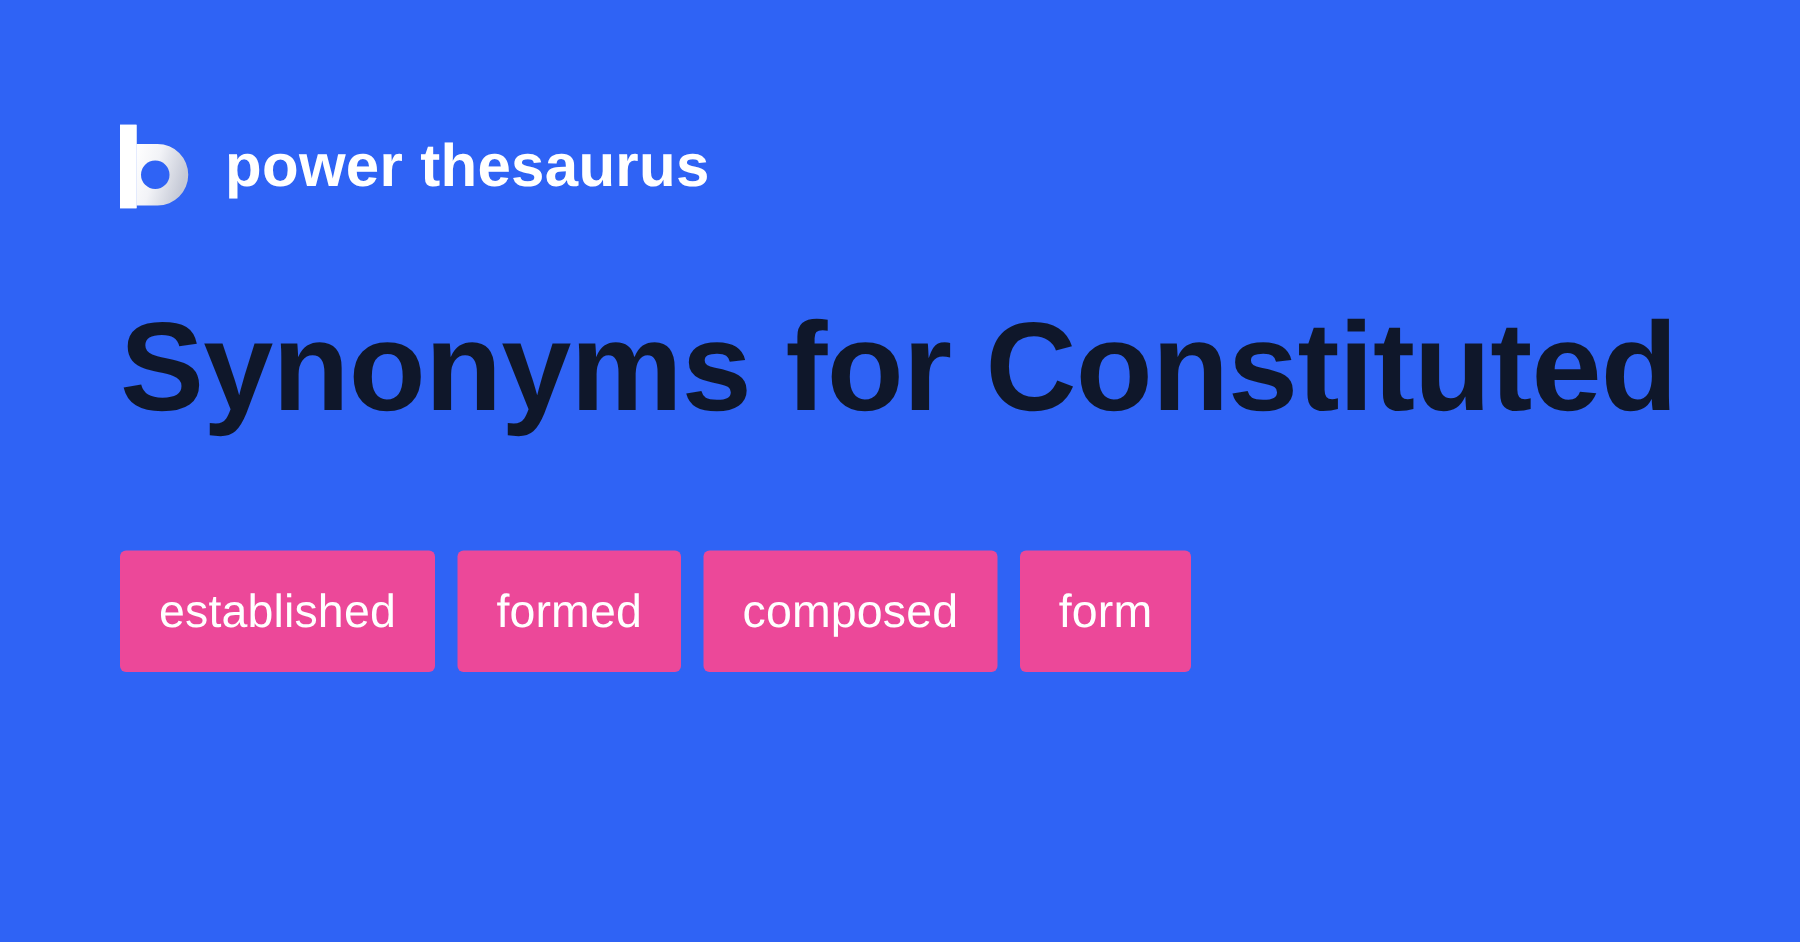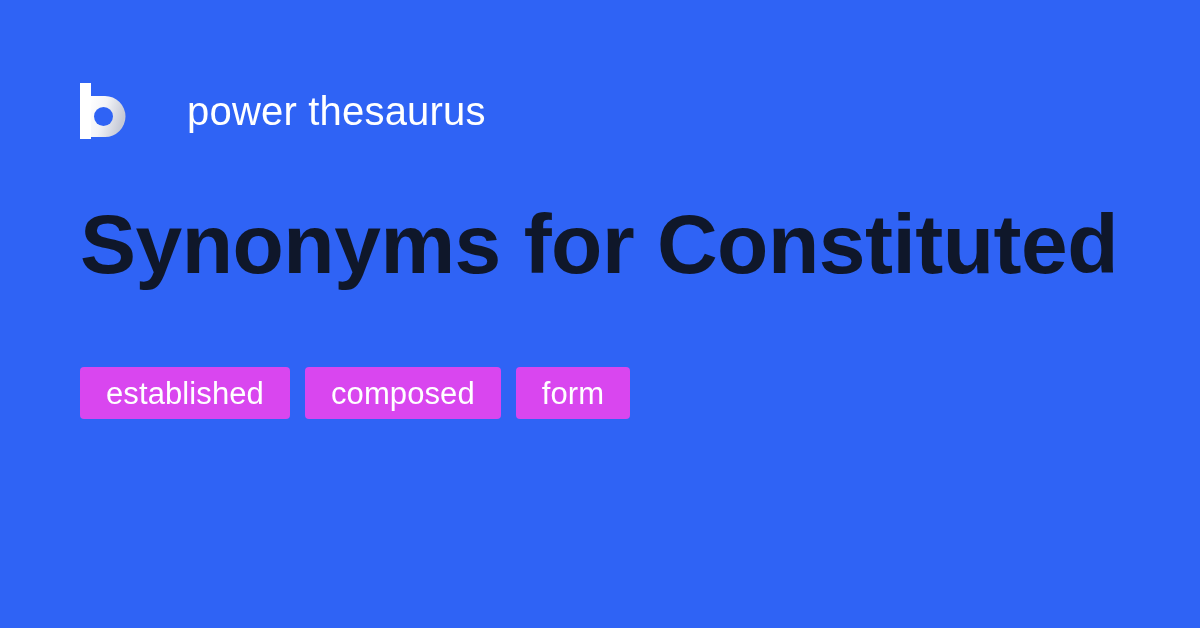--- a/index.html
+++ b/index.html
@@ -40,24 +40,23 @@
     width: 48px;
     height: 56px;
     display: block;
     flex: 0 0 auto;
   }
 
   .brand-name {
     color: #ffffff;
     font-size: 40px;
     line-height: 1;
-    font-weight: 400;
+    font-weight: 700;
     letter-spacing: 0.2px;
     white-space: nowrap;
-    margin-left: 37px;
   }
 
   
   .headline {
     position: absolute;
     left: 80px;
     top: 196px;
     width: 1060px;
     color: #0f172a;
     font-size: 84px;
@@ -73,26 +72,26 @@
     left: 80px;
     top: 367px;
     width: 1060px;
     display: flex;
     flex-wrap: wrap;
     gap: 21px 15px;
     align-content: flex-start;
   }
 
   .chip {
-    height: 52px;
+    height: 81px;
     padding: 0 26px;
     display: flex;
     align-items: center;
     justify-content: center;
-    background: #d946ef;
+    background: #ec4899;
     border-radius: 4px;
     color: #ffffff;
     font-size: 31px;
     line-height: 1;
     font-weight: 400;
     letter-spacing: 0.1px;
     white-space: nowrap;
     cursor: pointer;
   }
 </style>
@@ -118,17 +117,18 @@
 
       <rect x="0" y="0" width="11" height="56" fill="#ffffff"></rect>
     </svg>
     <div class="brand-name">power thesaurus</div>
   </div>
 
   <h1 class="headline">Synonyms for Constituted</h1>
 
   <div class="chips">
     <div class="chip">established</div>
+    <div class="chip">formed</div>
     <div class="chip">composed</div>
     <div class="chip">form</div>
   </div>
 
 </div>
 
 </body></html>

